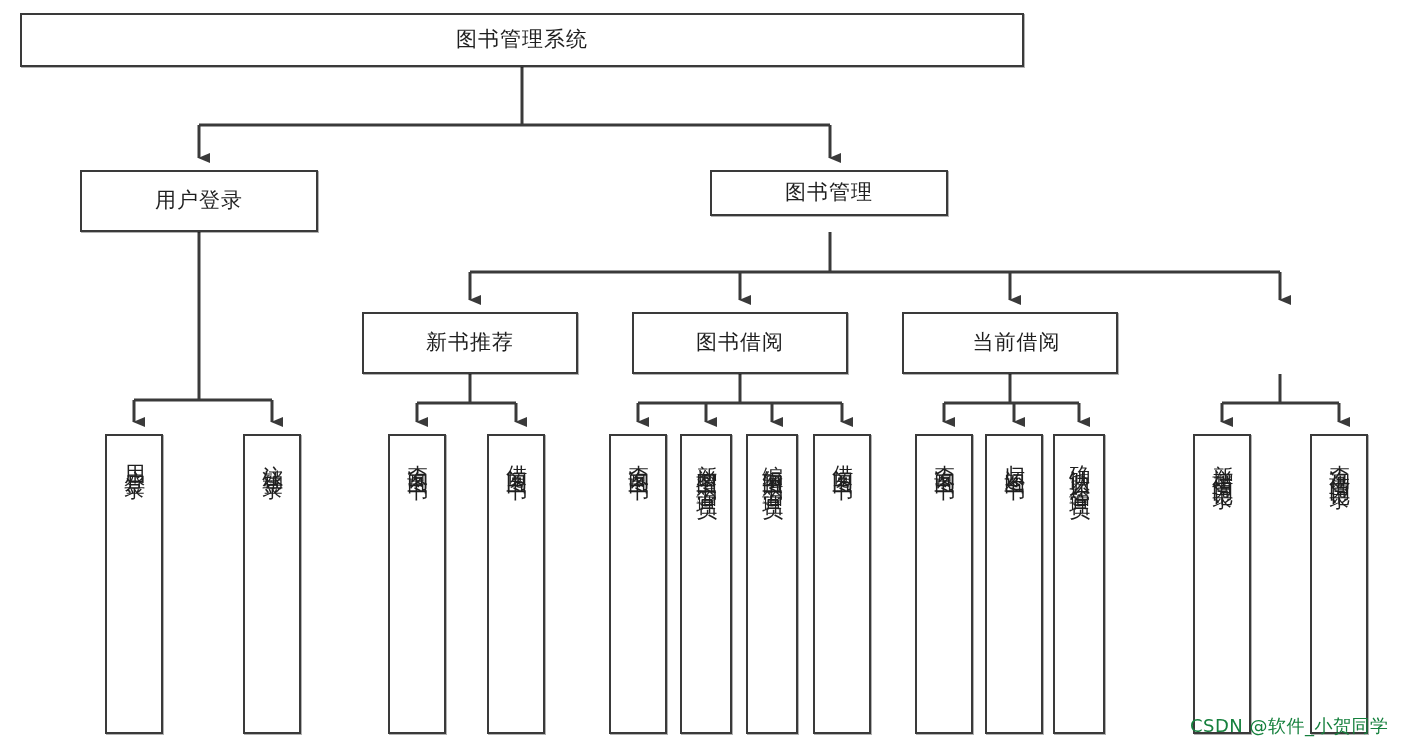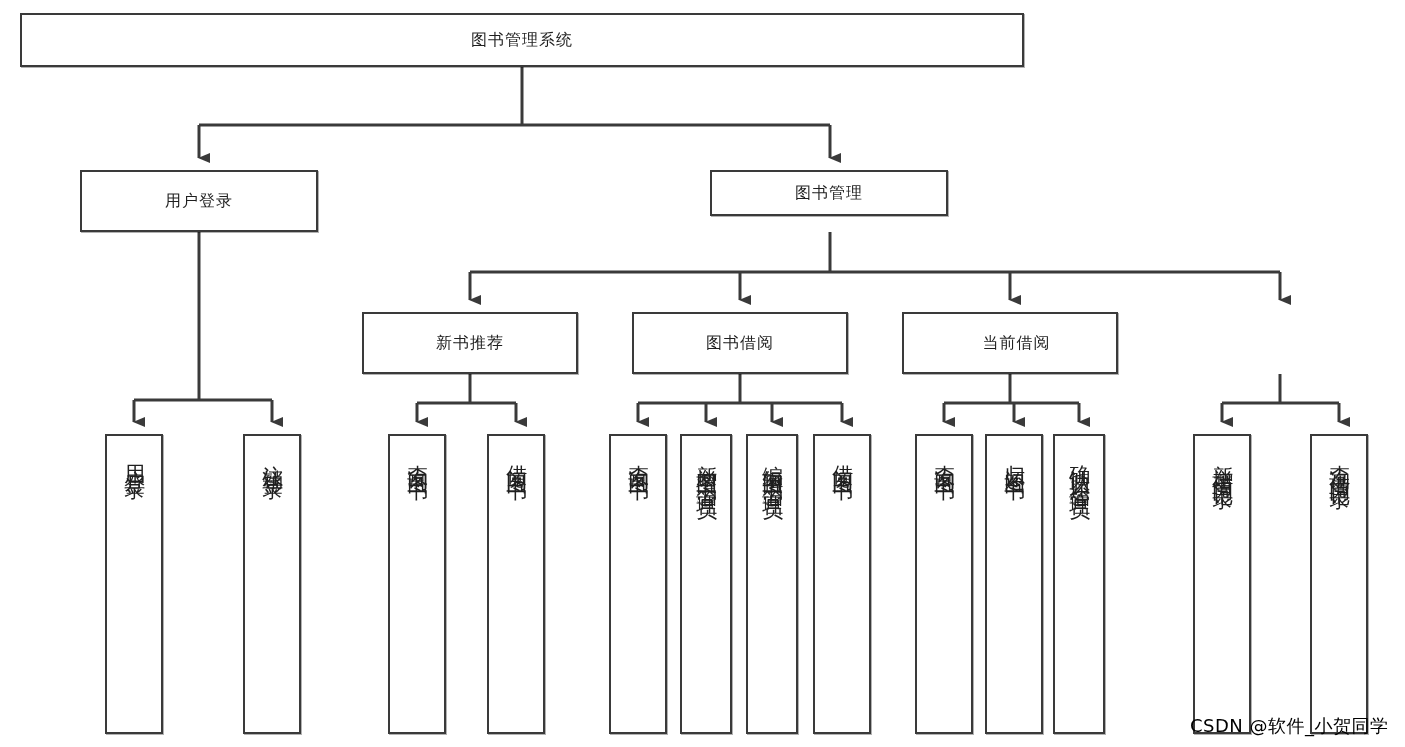--- a/index.html
+++ b/index.html
@@ -28,21 +28,21 @@
     box-sizing: border-box;
     background: #ffffff;
     border: 2px solid #3a3a3a;
     box-shadow: 1px 1px 0 rgba(0,0,0,0.30);
     display: flex;
     align-items: center;
     justify-content: center;
     color: #1f1f1f;
   }
   .node.h {
-    font-size: 16px;
+    font-size: 21px;
     letter-spacing: 1px;
     line-height: 1.2;
   }
   .node.v {
     font-size: 21px;
     line-height: 1.12;
     padding-top: 12px;
     align-items: flex-start;
     justify-content: center;
   }
@@ -51,21 +51,21 @@
     text-orientation: upright;
     letter-spacing: 5px;
     white-space: nowrap;
     display: block;
   }
   #watermark {
     position: absolute;
     left: 1190px;
     top: 714px;
     font-size: 18px;
-    color: #000000;
+    color: #15803d;
     white-space: nowrap;
     letter-spacing: 0.5px;
   }
 </style>
 </head>
 <body>
 
 <div id="canvas">
 
   <svg id="connectors" viewBox="0 0 1405 747" width="1405" height="747" aria-hidden="true">

